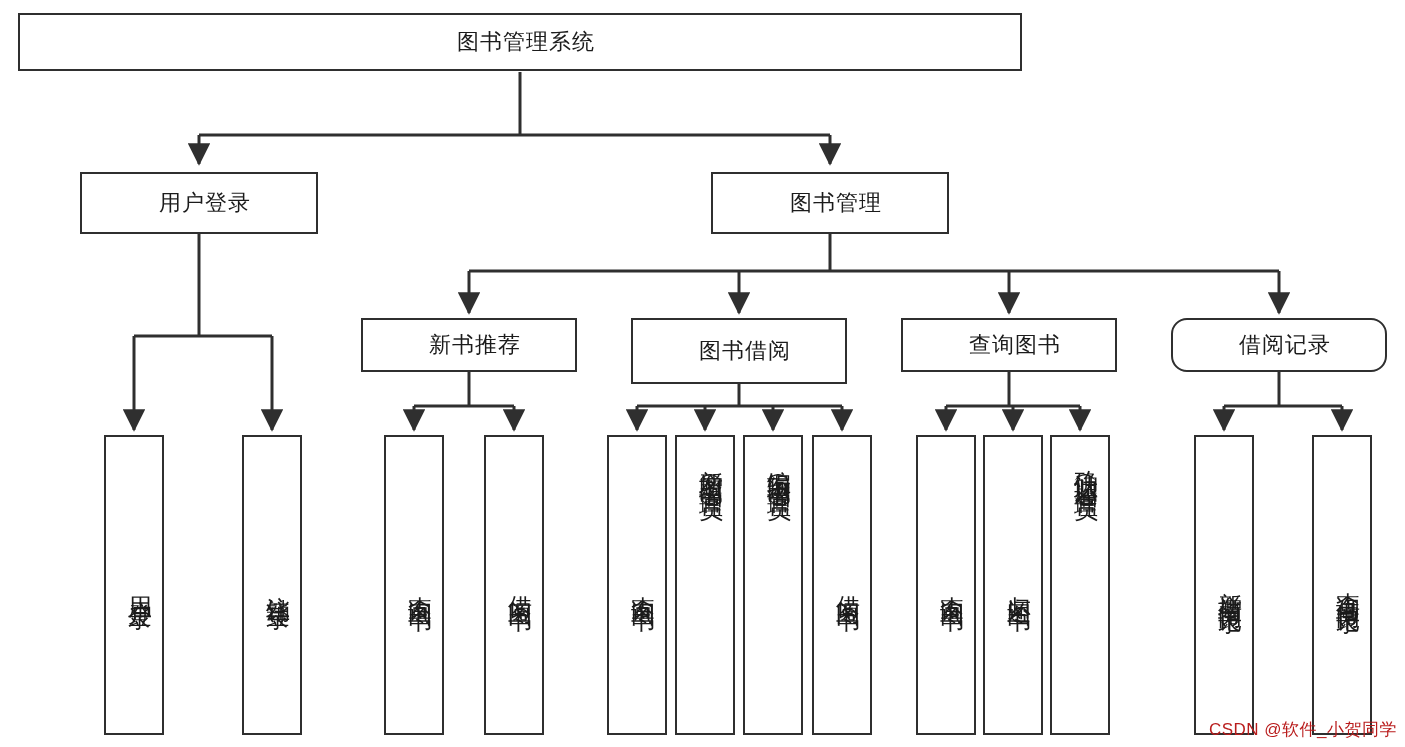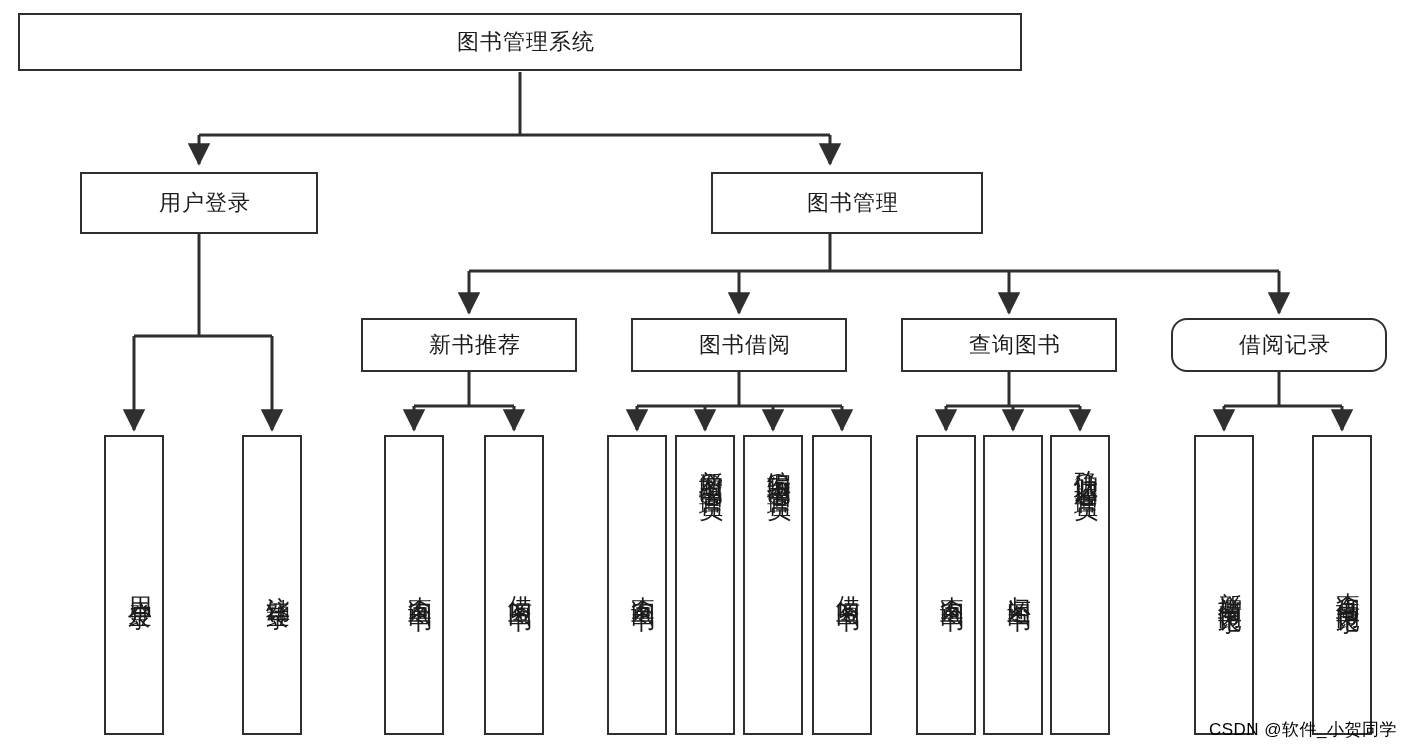--- a/index.html
+++ b/index.html
@@ -56,21 +56,21 @@
   }
   .node.vertical.mid {
     align-items: center;
     padding-top: 0;
   }
   #watermark {
     position: absolute;
     right: 8px;
     bottom: 6px;
     font-size: 17px;
-    color: #000000;
+    color: #b91c1c;
     letter-spacing: 0.5px;
     white-space: nowrap;
     pointer-events: none;
   }
 </style>
 </head>
 <body>
 
 <div id="canvas">
 
@@ -126,29 +126,29 @@
   </svg>
 
   <div class="node horizontal" style="left:18px; top:13px; width:1004px; height:58px;">
     <span class="label">图书管理系统</span>
   </div>
 
   <div class="node horizontal" style="left:80px; top:172px; width:238px; height:62px;">
     <span class="label">用户登录</span>
   </div>
 
-  <div class="node horizontal" style="left:711px; top:172px; width:272px; height:62px;">
+  <div class="node horizontal" style="left:711px; top:172px; width:238px; height:62px;">
     <span class="label">图书管理</span>
   </div>
 
   <div class="node horizontal" style="left:361px; top:318px; width:216px; height:54px;">
     <span class="label">新书推荐</span>
   </div>
 
-  <div class="node horizontal" style="left:631px; top:318px; width:216px; height:54px;">
+  <div class="node horizontal" style="left:631px; top:318px; width:216px; height:66px;">
     <span class="label">图书借阅</span>
   </div>
 
   <div class="node horizontal" style="left:901px; top:318px; width:216px; height:54px;">
     <span class="label">查询图书</span>
   </div>
 
   <div class="node horizontal" style="left:1171px; top:318px; width:216px; height:54px;border-radius:16px;">
     <span class="label">借阅记录</span>
   </div>

